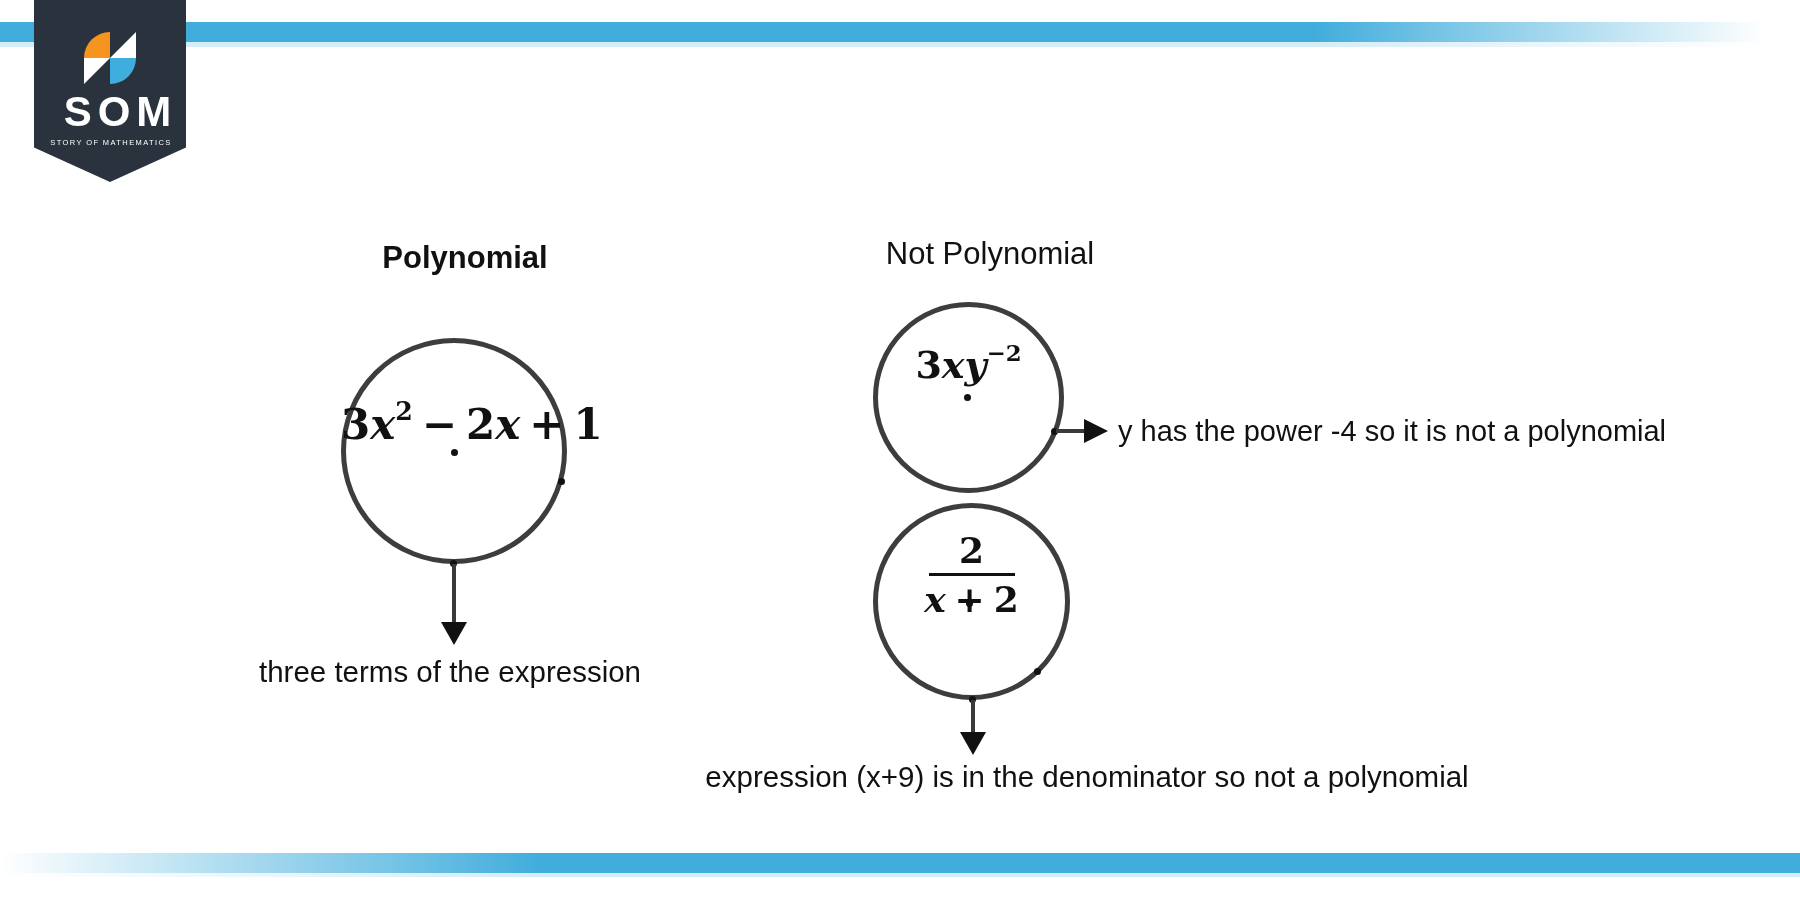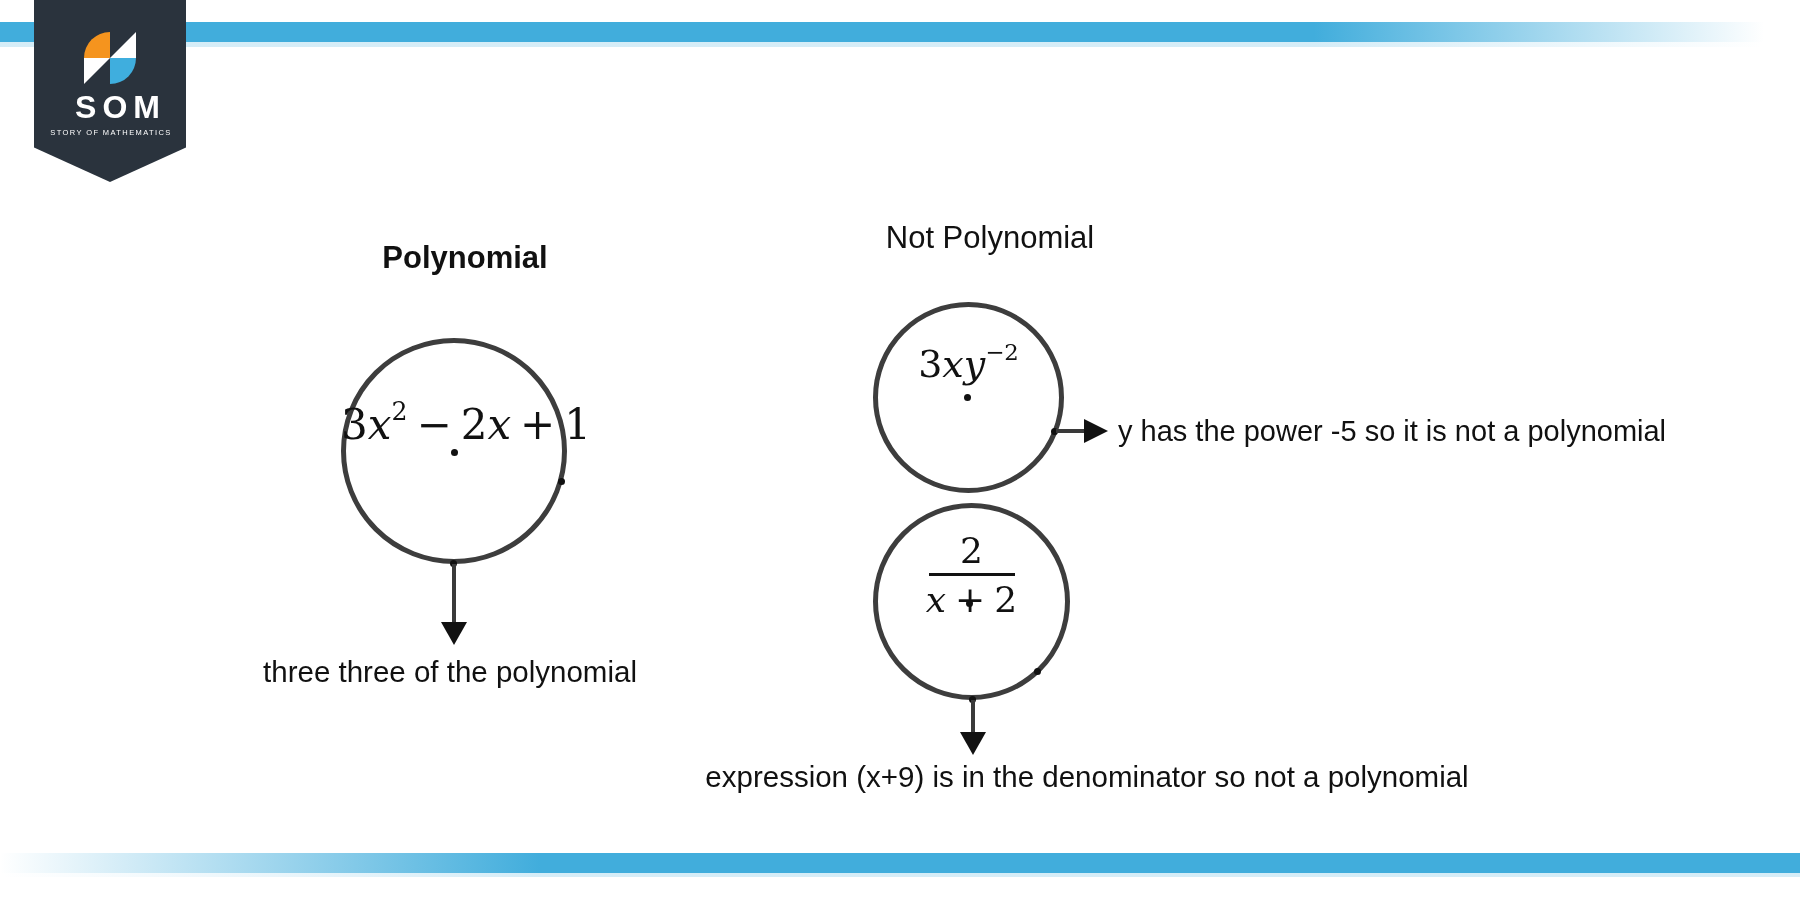--- a/index.html
+++ b/index.html
@@ -20,37 +20,37 @@
   
   .badge{left:34px;top:0;width:152px;height:182px;background:#2a333d;z-index:5;
     clip-path:polygon(0 0,100% 0,100% 81%,50% 100%,0 81%);
     display:flex;flex-direction:column;align-items:center;}
   .pinwheel{margin-top:32px;width:52px;height:52px;display:grid;
     grid-template-columns:26px 26px;grid-template-rows:26px 26px;}
   .pw-tl{background:#f5941e;border-top-left-radius:100%;}
   .pw-tr{background:#fff;clip-path:polygon(100% 0,100% 100%,0 100%);}
   .pw-bl{background:#fff;clip-path:polygon(0 0,100% 0,0 100%);}
   .pw-br{background:#3faede;border-bottom-right-radius:100%;}
-  .som-word{margin-top:7px;color:#fff;font-weight:bold;font-size:32px;
+  .som-word{margin-top:7px;color:#fff;font-weight:bold;font-size:42px;
     letter-spacing:6px;margin-left:21px;line-height:1;}
   .som-tagline{margin-top:5px;color:#fff;font-size:7.5px;letter-spacing:1.4px;
     margin-left:2px;white-space:nowrap;}
 
   
   .heading{font-size:31px;text-align:center;}
   .caption{font-size:29.5px;text-align:center;white-space:nowrap;}
 
   
   .circle{border:5px solid #3d3d3d;border-radius:50%;}
   .c-left{left:341px;top:338px;width:216px;height:216px;}
   .c-right1{left:873px;top:302px;width:181px;height:181px;}
   .c-right2{left:873px;top:503px;width:187px;height:187px;}
 
   
-  .math{font-family:"DejaVu Serif",serif;white-space:nowrap;}
+  .math{font-family:"DejaVu Serif",serif;white-space:nowrap;font-weight:bold;}
   .math i{font-style:italic;}
   .math sup{font-size:0.6em;position:relative;top:-0.15em;}
   .op{padding:0 9px;}
   .expr-left{left:341px;top:400px;width:226px;text-align:left;font-size:42px;}
   .expr-r1{left:873px;top:342px;width:191px;text-align:center;font-size:38px;}
   .frac{left:873px;top:530px;width:197px;text-align:center;font-size:36px;}
   .frac .num{display:block;line-height:1.15;}
   .frac .rule{display:block;width:86px;margin:2px auto;border-top:3px solid #111;}
   .frac .den{display:block;line-height:1.2;}
 
@@ -88,34 +88,34 @@
 <div class="abs circle c-left"></div>
 
 <div class="abs math expr-left"><span>3</span><i>x</i><sup>2</sup><span class="op">−</span><span>2</span><i>x</i><span class="op">+</span><span>1</span></div>
 
 <div class="abs dot" style="left:451px;top:449px;"></div>
 <div class="abs dot" style="left:558px;top:478px;"></div>
 <div class="abs dot" style="left:450px;top:560px;"></div>
 <div class="abs shaft-v" style="left:452px;top:564px;height:58px;"></div>
 <div class="abs head-down" style="left:441px;top:622px;"></div>
 
-<div class="abs caption" style="left:240px;top:655px;width:420px;">three three of the polynomial</div>
+<div class="abs caption" style="left:240px;top:655px;width:420px;">three terms of the expression</div>
 
-<div class="abs heading" style="left:860px;top:220px;width:260px;">Not Polynomial</div>
+<div class="abs heading" style="left:860px;top:236px;width:260px;">Not Polynomial</div>
 
 <div class="abs circle c-right1"></div>
 
 <div class="abs math expr-r1"><span>3</span><i>xy</i><sup>−2</sup></div>
 
 <div class="abs dot" style="left:964px;top:394px;"></div>
 <div class="abs dot" style="left:1051px;top:428px;"></div>
 <div class="abs shaft-h" style="left:1056px;top:429px;width:28px;"></div>
 <div class="abs head-right" style="left:1084px;top:419px;"></div>
 
-<div class="abs note" style="left:1118px;top:415px;">y has the power -5 so it is not a polynomial</div>
+<div class="abs note" style="left:1118px;top:415px;">y has the power -4 so it is not a polynomial</div>
 
 <div class="abs circle c-right2"></div>
 
 <div class="abs math frac">
   <span class="num">2</span>
   <span class="rule"></span>
   <span class="den"><i>x</i><span class="op">+</span><span>2</span></span>
 </div>
 
 <div class="abs dot" style="left:966px;top:600px;"></div>

